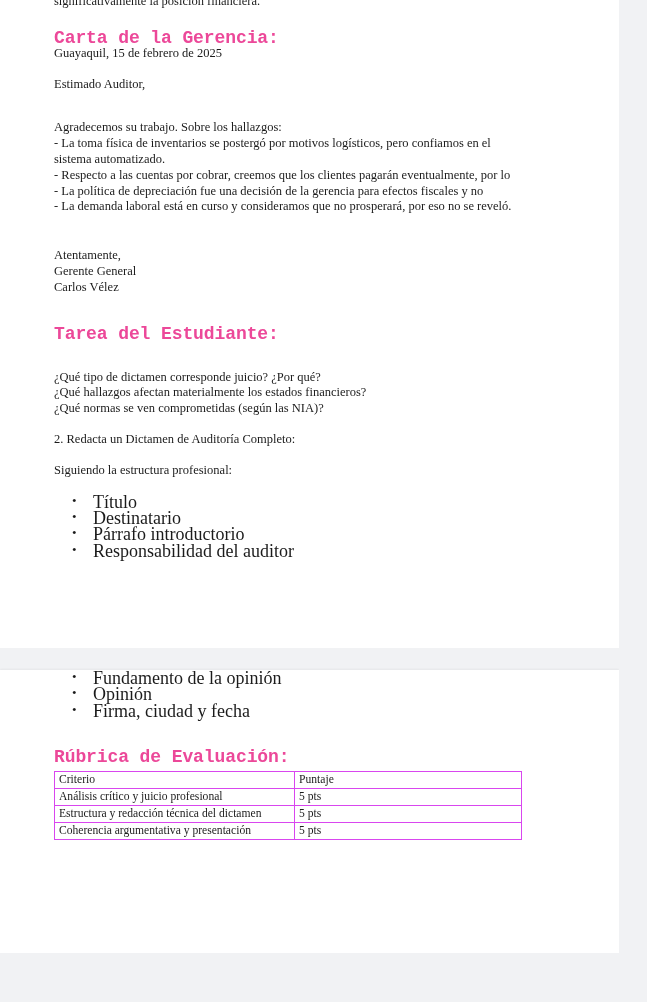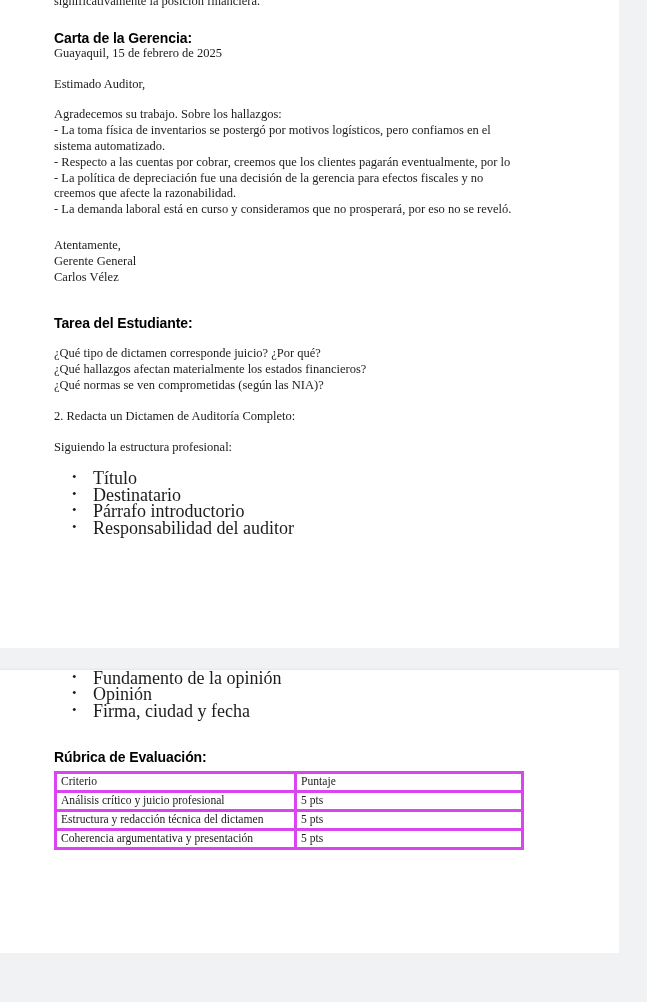--- a/index.html
+++ b/index.html
@@ -43,36 +43,37 @@
     padding-left: 54px;
     padding-right: 54px;
   }
   #page-1 .page-inner { padding-top: 174px; }
   #page-2 .page-inner { padding-top: 74px; }
 
   .doc-text {
     font-size: 12.5px;
     line-height: 15.8px;
     color: #1b1b1b;
+    margin-top: 13px;
   }
   .para {
     margin: 0;
     font-size: 12.5px;
     line-height: 15.8px;
   }
   .spacer-sm { height: 15px; }
   .spacer-md { height: 20px; }
   .spacer-lg { height: 30px; }
 
   .section-heading {
-    font-family: Liberation Sans, sans-serif;
+    font-family: Liberation Mono, monospace;
     font-weight: bold;
-    font-size: 14px;
+    font-size: 18px;
     line-height: 16px;
-    color: #000000;
+    color: #ec4899;
     letter-spacing: -0.1px;
     margin: 0;
   }
   .line { display: block; }
 
   ul.bullets {
     margin: 0;
     padding: 0 0 0 72px;
     list-style: none;
   }
@@ -92,21 +93,21 @@
     color: #1b1b1b;
   }
 
   table.rubric {
     border-collapse: collapse;
     width: 467px;
     margin-top: 6px;
     table-layout: fixed;
   }
   table.rubric td, table.rubric th {
-    border: 3px solid #d946ef;
+    border: 1px solid #d946ef;
     font-size: 11.6px;
     line-height: 13px;
     font-weight: normal;
     text-align: left;
     padding: 1px 4px 2px 4px;
     color: #1b1b1b;
     height: 13px;
     vertical-align: middle;
   }
   table.rubric col.c1 { width: 240px; }
@@ -155,21 +156,20 @@
       <p class="para">Estimado Auditor,</p>
 
       <div class="spacer-sm"></div>
 
       <div class="doc-text">
         <span class="line">Agradecemos su trabajo. Sobre los hallazgos:</span>
         <span class="line">- La toma física de inventarios se postergó por motivos logísticos, pero confiamos en el</span>
         <span class="line">sistema automatizado.</span>
         <span class="line">- Respecto a las cuentas por cobrar, creemos que los clientes pagarán eventualmente, por lo</span>
         <span class="line">- La política de depreciación fue una decisión de la gerencia para efectos fiscales y no</span>
-        <span class="line">creemos que afecte la razonabilidad.</span>
         <span class="line">- La demanda laboral está en curso y consideramos que no prosperará, por eso no se reveló.</span>
       </div>
 
       <div class="spacer-md"></div>
 
       <div class="doc-text">
         <span class="line">Atentamente,</span>
         <span class="line">Gerente General</span>
         <span class="line">Carlos Vélez</span>
       </div>

